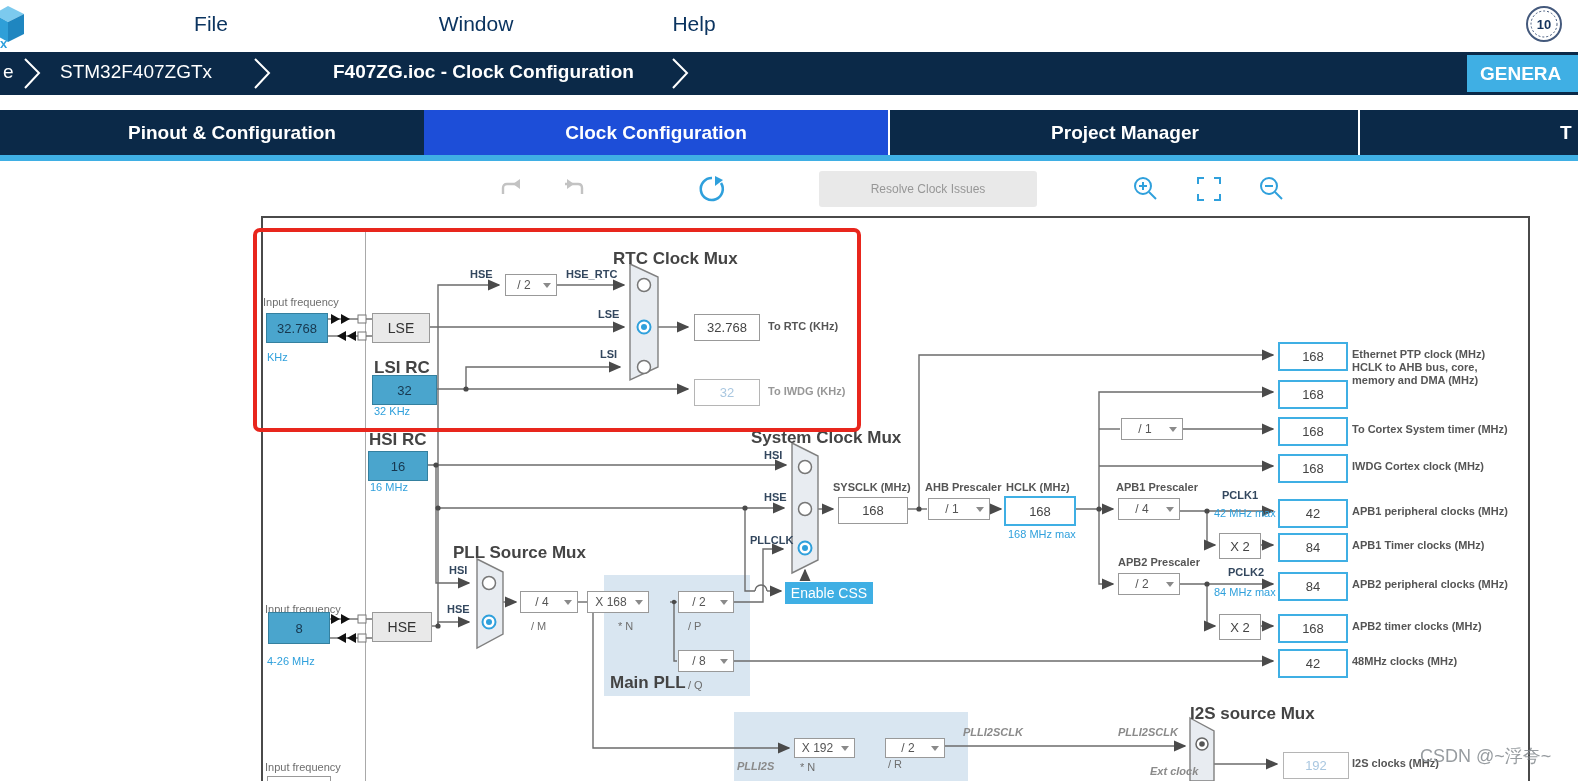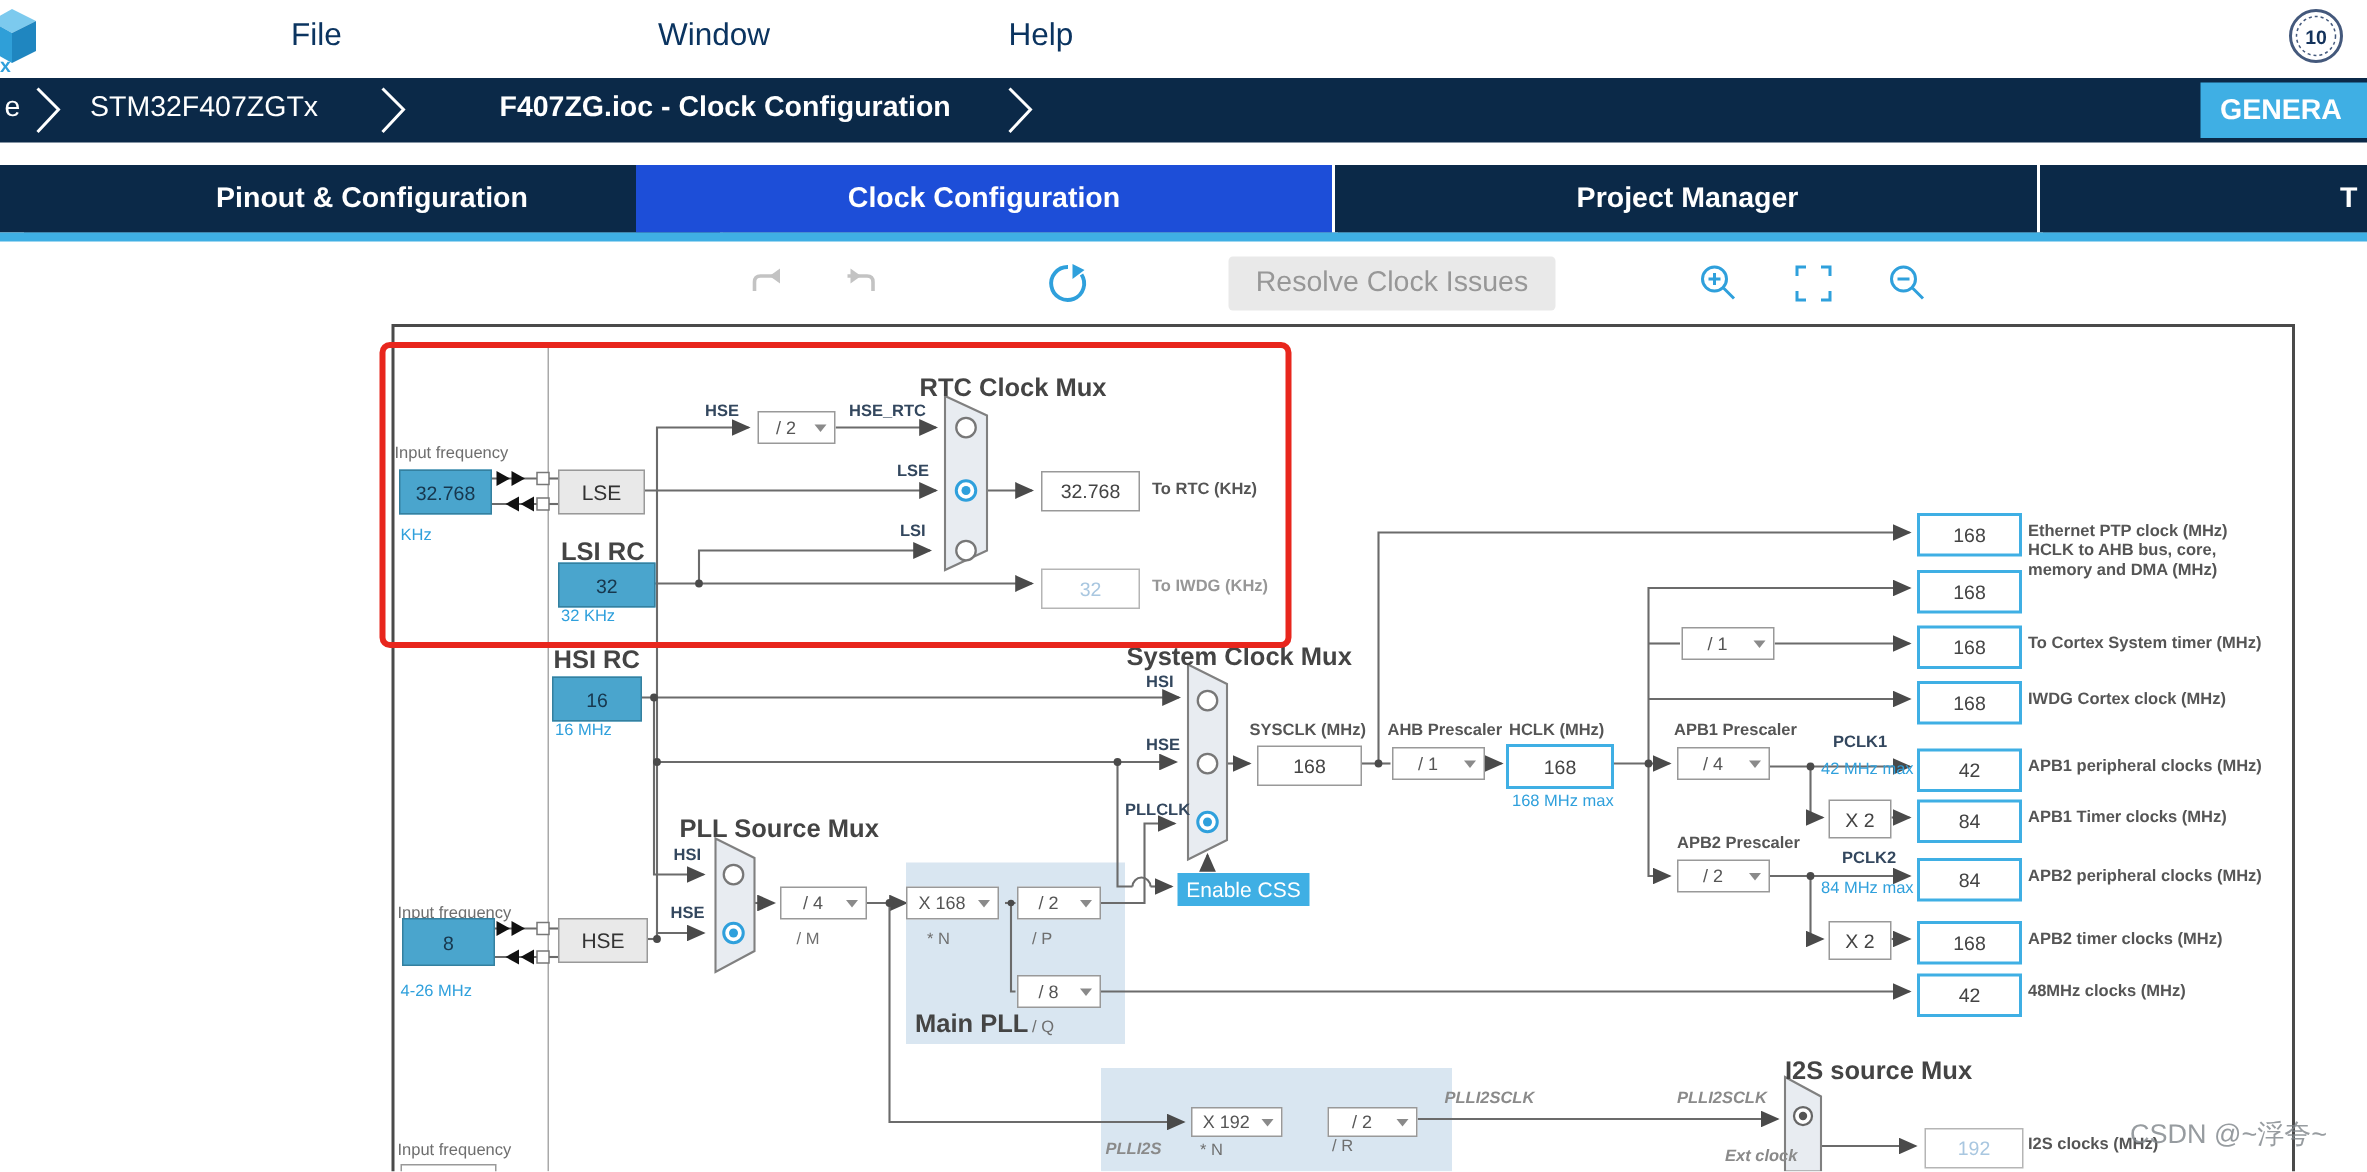--- a/index.html
+++ b/index.html
@@ -16,21 +16,21 @@
   .gen-btn{position:absolute;left:1467px;top:55px;width:111px;height:37px;background:#3fafe4;
            color:#fff;font-weight:bold;font-size:19px;line-height:37px;padding-left:13px;overflow:hidden;}
   
   .tabbar{position:absolute;left:0;top:110px;width:1578px;height:45px;background:#0b2948;}
   .tab{position:absolute;top:0;height:45px;background:#0b2948;color:#fff;font-size:19px;font-weight:bold;
        display:flex;align-items:center;justify-content:center;border-right:2px solid #fff;box-sizing:border-box;}
   .tab.active{background:#1d4ed8;}
   .tabstrip{position:absolute;left:0;top:155px;width:1578px;height:6px;background:#3fafe4;}
   
   .resolve-btn{position:absolute;left:819px;top:171px;width:218px;height:36px;background:#e9e9e9;
-               color:#979797;font-size:19px;display:flex;align-items:center;justify-content:center;border-radius:3px;}
+               color:#979797;font-size:12px;display:flex;align-items:center;justify-content:center;border-radius:3px;}
   
   .canvas-border{position:absolute;left:261px;top:216px;width:1265px;height:600px;border:2px solid #4a4a4a;}
   .vsep{position:absolute;left:365px;top:228px;width:1px;height:553px;background:#a9a9a9;}
   .panel{position:absolute;background:#d9e6f1;}
   .red-rect{position:absolute;left:253px;top:228px;width:600px;height:196px;border:4px solid #e8261d;border-radius:7px;z-index:5;}
   
   .lbl{position:absolute;font-size:11px;color:#6e6e6e;white-space:nowrap;z-index:2;}
   .lblb{position:absolute;font-size:17px;font-weight:bold;color:#444;white-space:nowrap;z-index:2;}
   .port{position:absolute;font-size:11px;font-weight:bold;color:#33475e;white-space:nowrap;z-index:2;}
   .portg{position:absolute;font-size:11px;font-weight:bold;color:#8a8a8a;white-space:nowrap;z-index:2;font-style:italic;}
@@ -86,21 +86,21 @@
         <polyline points="3,1 17,15 3,30" fill="none" stroke="#fff" stroke-width="2"></polyline>
       </svg>
     <div class="crumb bold" style="left:292px">F407ZG.ioc - Clock Configuration</div>
     <svg class="abs" style="left:670px;top:6px" width="20" height="31">
         <polyline points="3,1 17,15 3,30" fill="none" stroke="#fff" stroke-width="2"></polyline>
       </svg>
   </div>
   <div class="gen-btn">GENERA</div>
 
   <div class="tabbar">
-    <div class="tab" style="left:16px;width:466px">Pinout &amp; Configuration</div>
+    <div class="tab" style="left:0;width:466px">Pinout &amp; Configuration</div>
     <div class="tab active" style="left:424px;width:466px">Clock Configuration</div>
     <div class="tab" style="left:892px;width:468px">Project Manager</div>
     <div class="tab" style="left:1362px;width:216px;border-right:none;justify-content:flex-start">
       <span style="position:absolute;left:198px">T</span>
     </div>
   </div>
   <div class="tabstrip"></div>
 
   <svg class="abs" style="left:498px;top:176px" width="26" height="24">
     <path d="M22 8 H9 q-4 0 -4 4 v6" fill="none" stroke="#c3c3c3" stroke-width="2.4"></path>
@@ -299,21 +299,21 @@
 
   <div class="lblb" style="left:453px;top:543px">PLL Source Mux</div>
   <div class="port" style="left:449px;top:564px">HSI</div>
   <div class="port" style="left:447px;top:603px">HSE</div>
   <div class="dd" style="left:520px;top:591px;width:58px;height:22px">
     <span>/ 4</span>
       <span class="caret"></span>
   </div>
   <div class="lbl" style="left:531px;top:620px">/ M</div>
 
-  <div class="dd" style="left:604px;top:591px;width:62px;height:22px">
+  <div class="dd" style="left:587px;top:591px;width:62px;height:22px">
     <span>X 168</span>
       <span class="caret"></span>
   </div>
   <div class="lbl" style="left:618px;top:620px">* N</div>
   <div class="dd" style="left:678px;top:591px;width:56px;height:22px">
     <span>/ 2</span>
       <span class="caret"></span>
   </div>
   <div class="lbl" style="left:688px;top:620px">/ P</div>
   <div class="dd" style="left:678px;top:650px;width:56px;height:22px">

